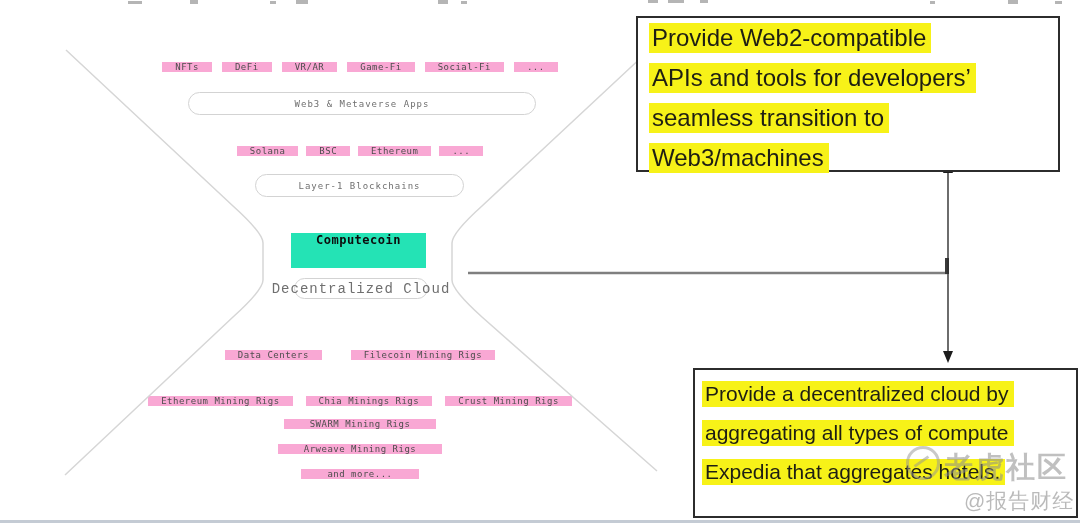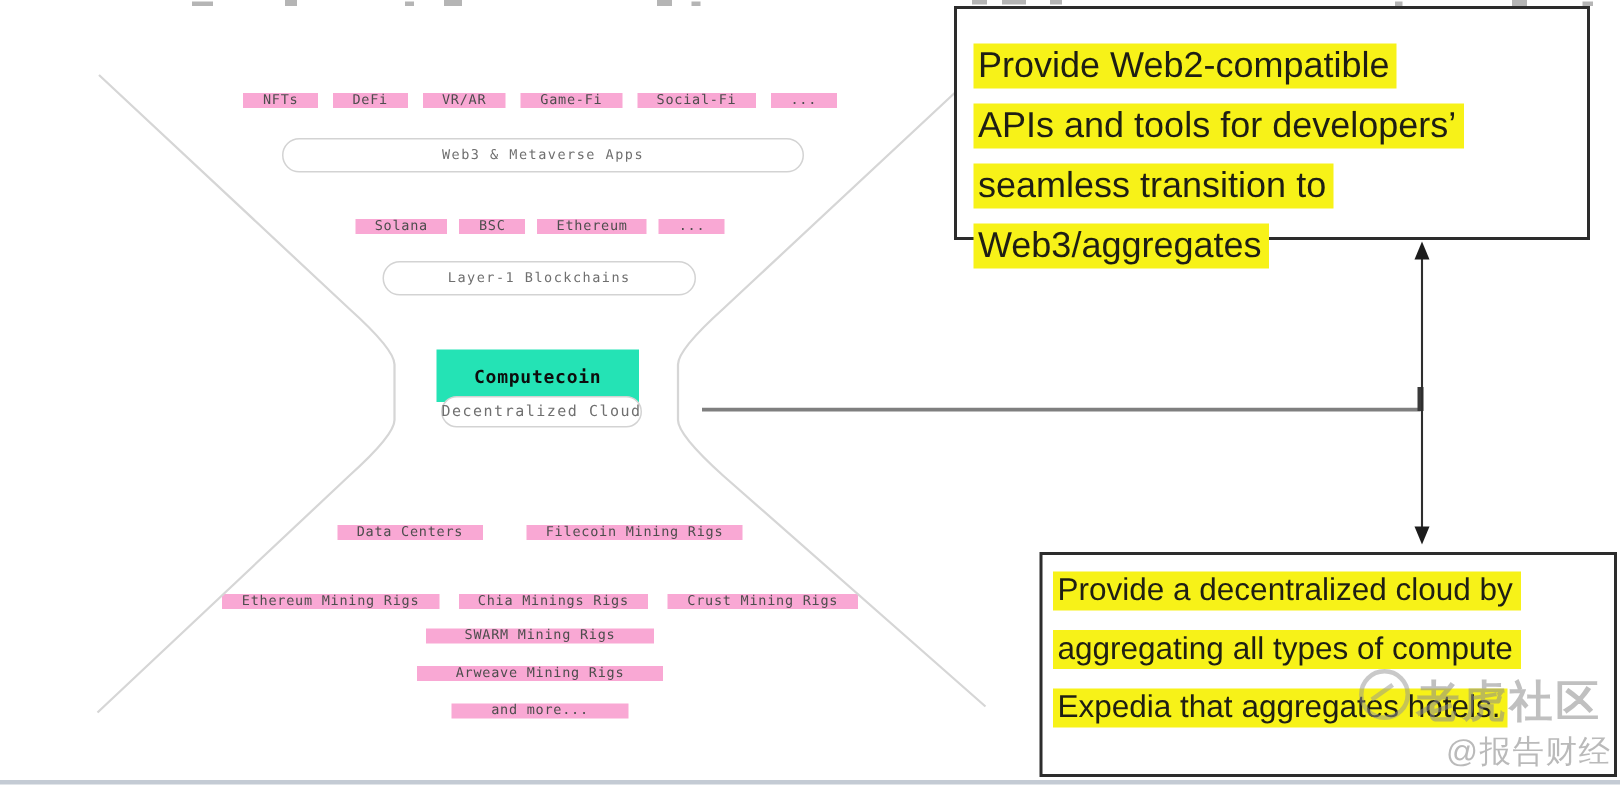--- a/index.html
+++ b/index.html
@@ -16,32 +16,32 @@
         font-size:9px;letter-spacing:.5px;display:flex;align-items:center;justify-content:center;
         padding:0 13px;white-space:nowrap;}
   .pill{position:absolute;background:#ffffff;border:1px solid #d3d3d3;border-radius:999px;
         color:#6f6f6f;font-family:"DejaVu Sans Mono",monospace;font-size:9px;letter-spacing:1px;
         display:flex;align-items:center;justify-content:center;white-space:nowrap;z-index:2;}
   .apps-row{top:52px;height:30px;gap:10px;}
   .apps-pill{left:188px;top:92px;width:346px;height:21px;}
   .chains-row{top:137px;height:28px;gap:8px;}
   .chains-pill{left:255px;top:174px;width:207px;height:21px;}
   .core-box{position:absolute;left:291px;top:233px;width:135px;height:35px;background:#24e3b5;
-        display:flex;align-items:center;justify-content:center;z-index:2;}
+        display:flex;align-items:flex-start;justify-content:center;z-index:2;}
   .core-box span{font-family:"DejaVu Sans Mono",monospace;font-weight:bold;font-size:12px;
         letter-spacing:.5px;color:#0d0d0d;}
-  .core-pill{left:294px;top:264px;width:132px;height:19px;font-size:10px;}
+  .core-pill{left:294px;top:278px;width:132px;height:19px;font-size:14px;font-family:Liberation Mono, monospace;}
   .infra1{top:340px;height:30px;gap:29px;}
   .infra2{top:387px;height:28px;gap:13px;}
   .infra3{top:435px;height:28px;gap:15px;flex-direction:column;}
   .wide{padding:0 26px;}
 
   
   .callout{position:absolute;background:#ffffff;border:2px solid #2c2c2c;z-index:3;box-sizing:border-box;}
-  .callout-top{left:636px;top:4px;width:424px;height:156px;padding:19px 0 0 11px;}
+  .callout-top{left:636px;top:16px;width:424px;height:156px;padding:1px 0 0 11px;}
   .callout-bottom{left:693px;top:368px;width:385px;height:150px;padding:5px 0 0 7px;}
   .hl-line{line-height:37px;white-space:nowrap;}
   .hl{background:#f7f218;color:#1e1e14;padding:1px 5px 2px 3px;}
   .callout-top .hl{font-size:24px;}
   .callout-bottom .hl{font-size:21px;}
 
   
   #watermark{position:absolute;z-index:5;pointer-events:none;}
   .wm-circle{position:absolute;left:906px;top:446px;width:28px;height:28px;border:3px solid rgba(148,148,148,.5);
         border-radius:50%;}
@@ -125,21 +125,21 @@
   <div class="row infra3">
     <div class="chip wide">SWARM Mining Rigs</div>
     <div class="chip wide">Arweave Mining Rigs</div>
     <div class="chip wide">and more...</div>
   </div>
 
   <div class="callout callout-top">
     <div class="hl-line"><span class="hl">Provide Web2-compatible</span></div>
     <div class="hl-line"><span class="hl">APIs and tools for developers’</span></div>
     <div class="hl-line"><span class="hl">seamless transition to</span></div>
-    <div class="hl-line"><span class="hl">Web3/aggregates</span></div>
+    <div class="hl-line"><span class="hl">Web3/machines</span></div>
   </div>
 
   <div class="callout callout-bottom">
     <div class="hl-line"><span class="hl">Provide a decentralized cloud by</span></div>
     <div class="hl-line"><span class="hl">aggregating all types of compute</span></div>
     <div class="hl-line"><span class="hl">Expedia that aggregates hotels.</span></div>
   </div>
 
   <div id="watermark">
     <div class="wm-circle"></div>

